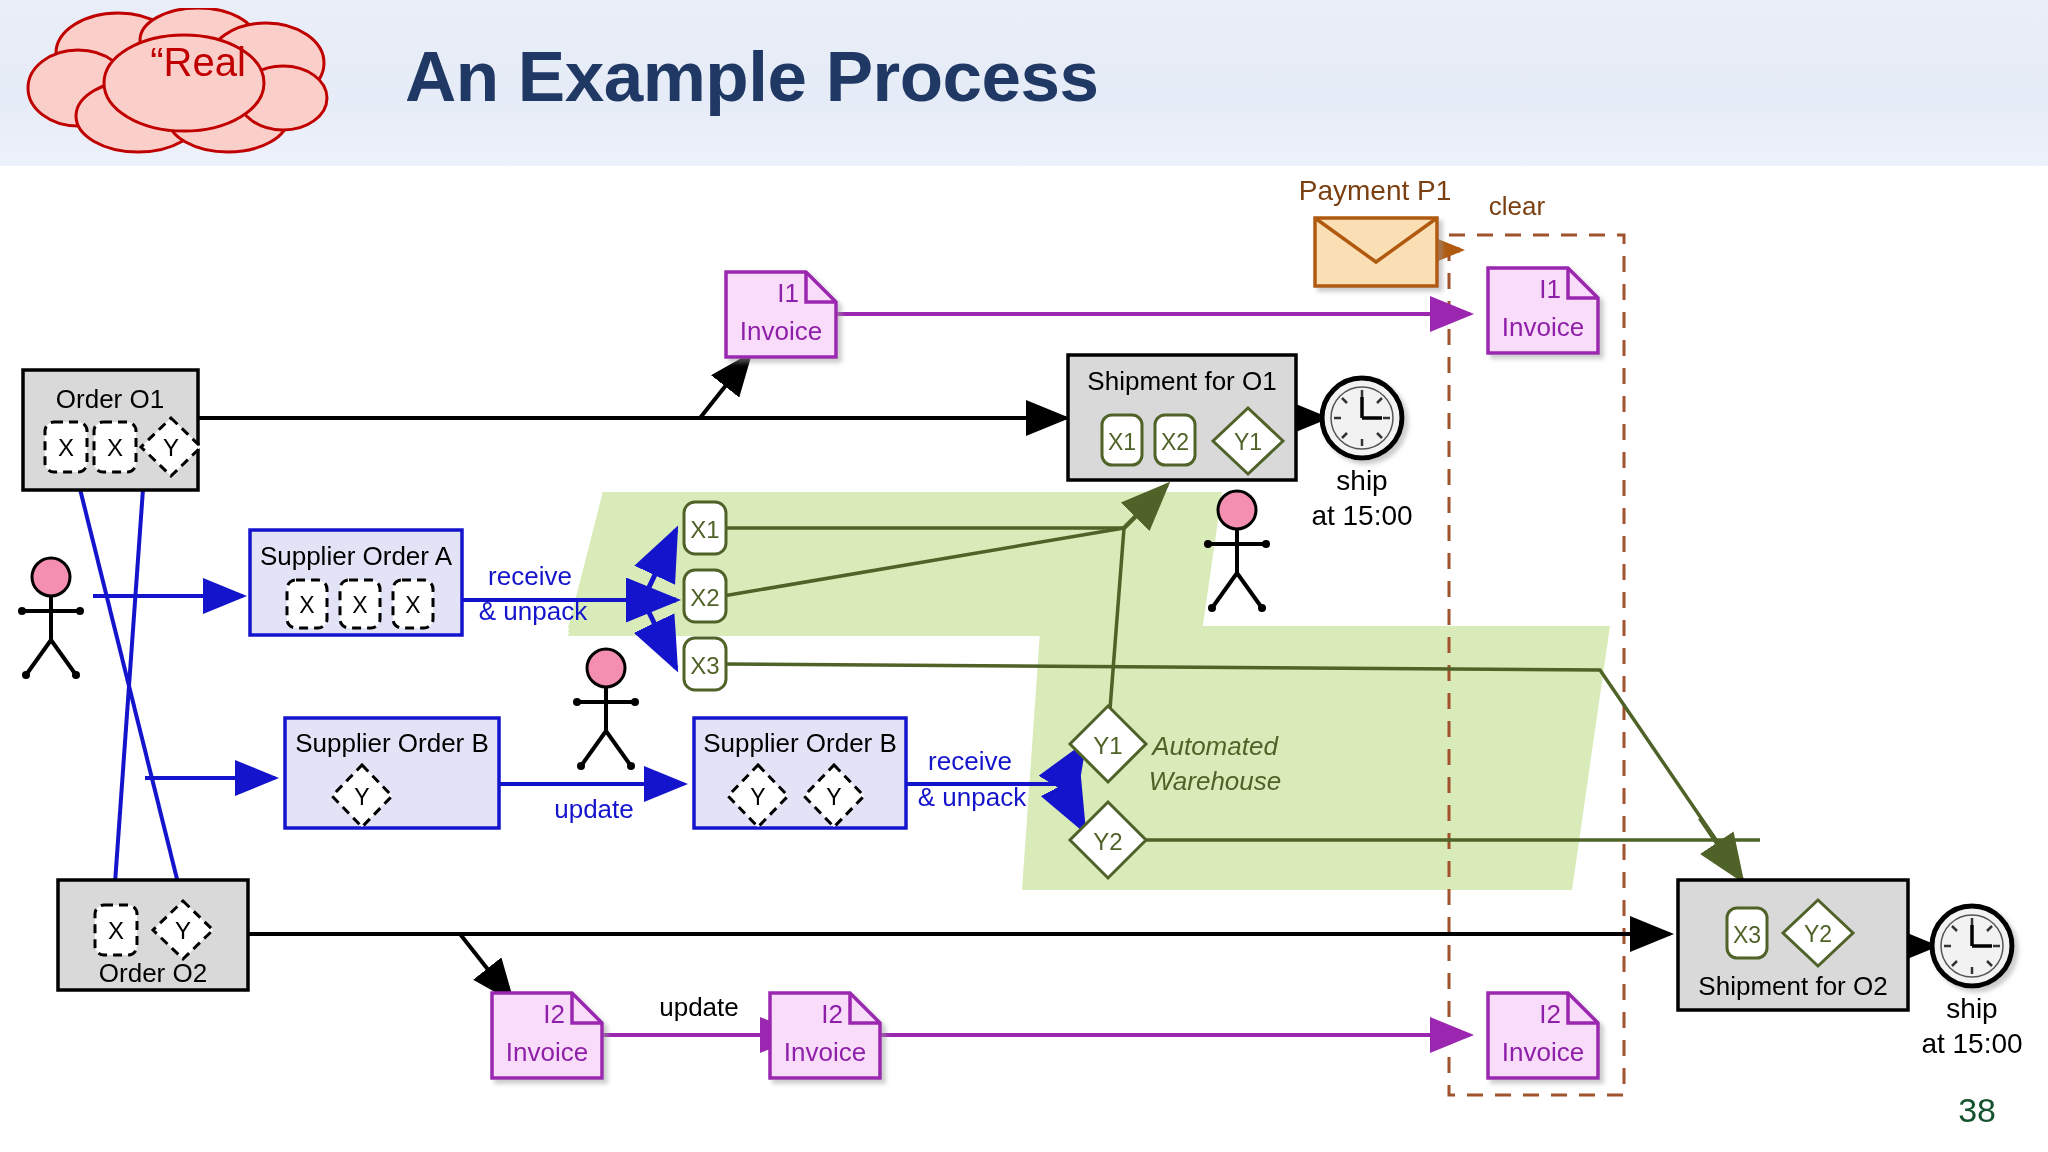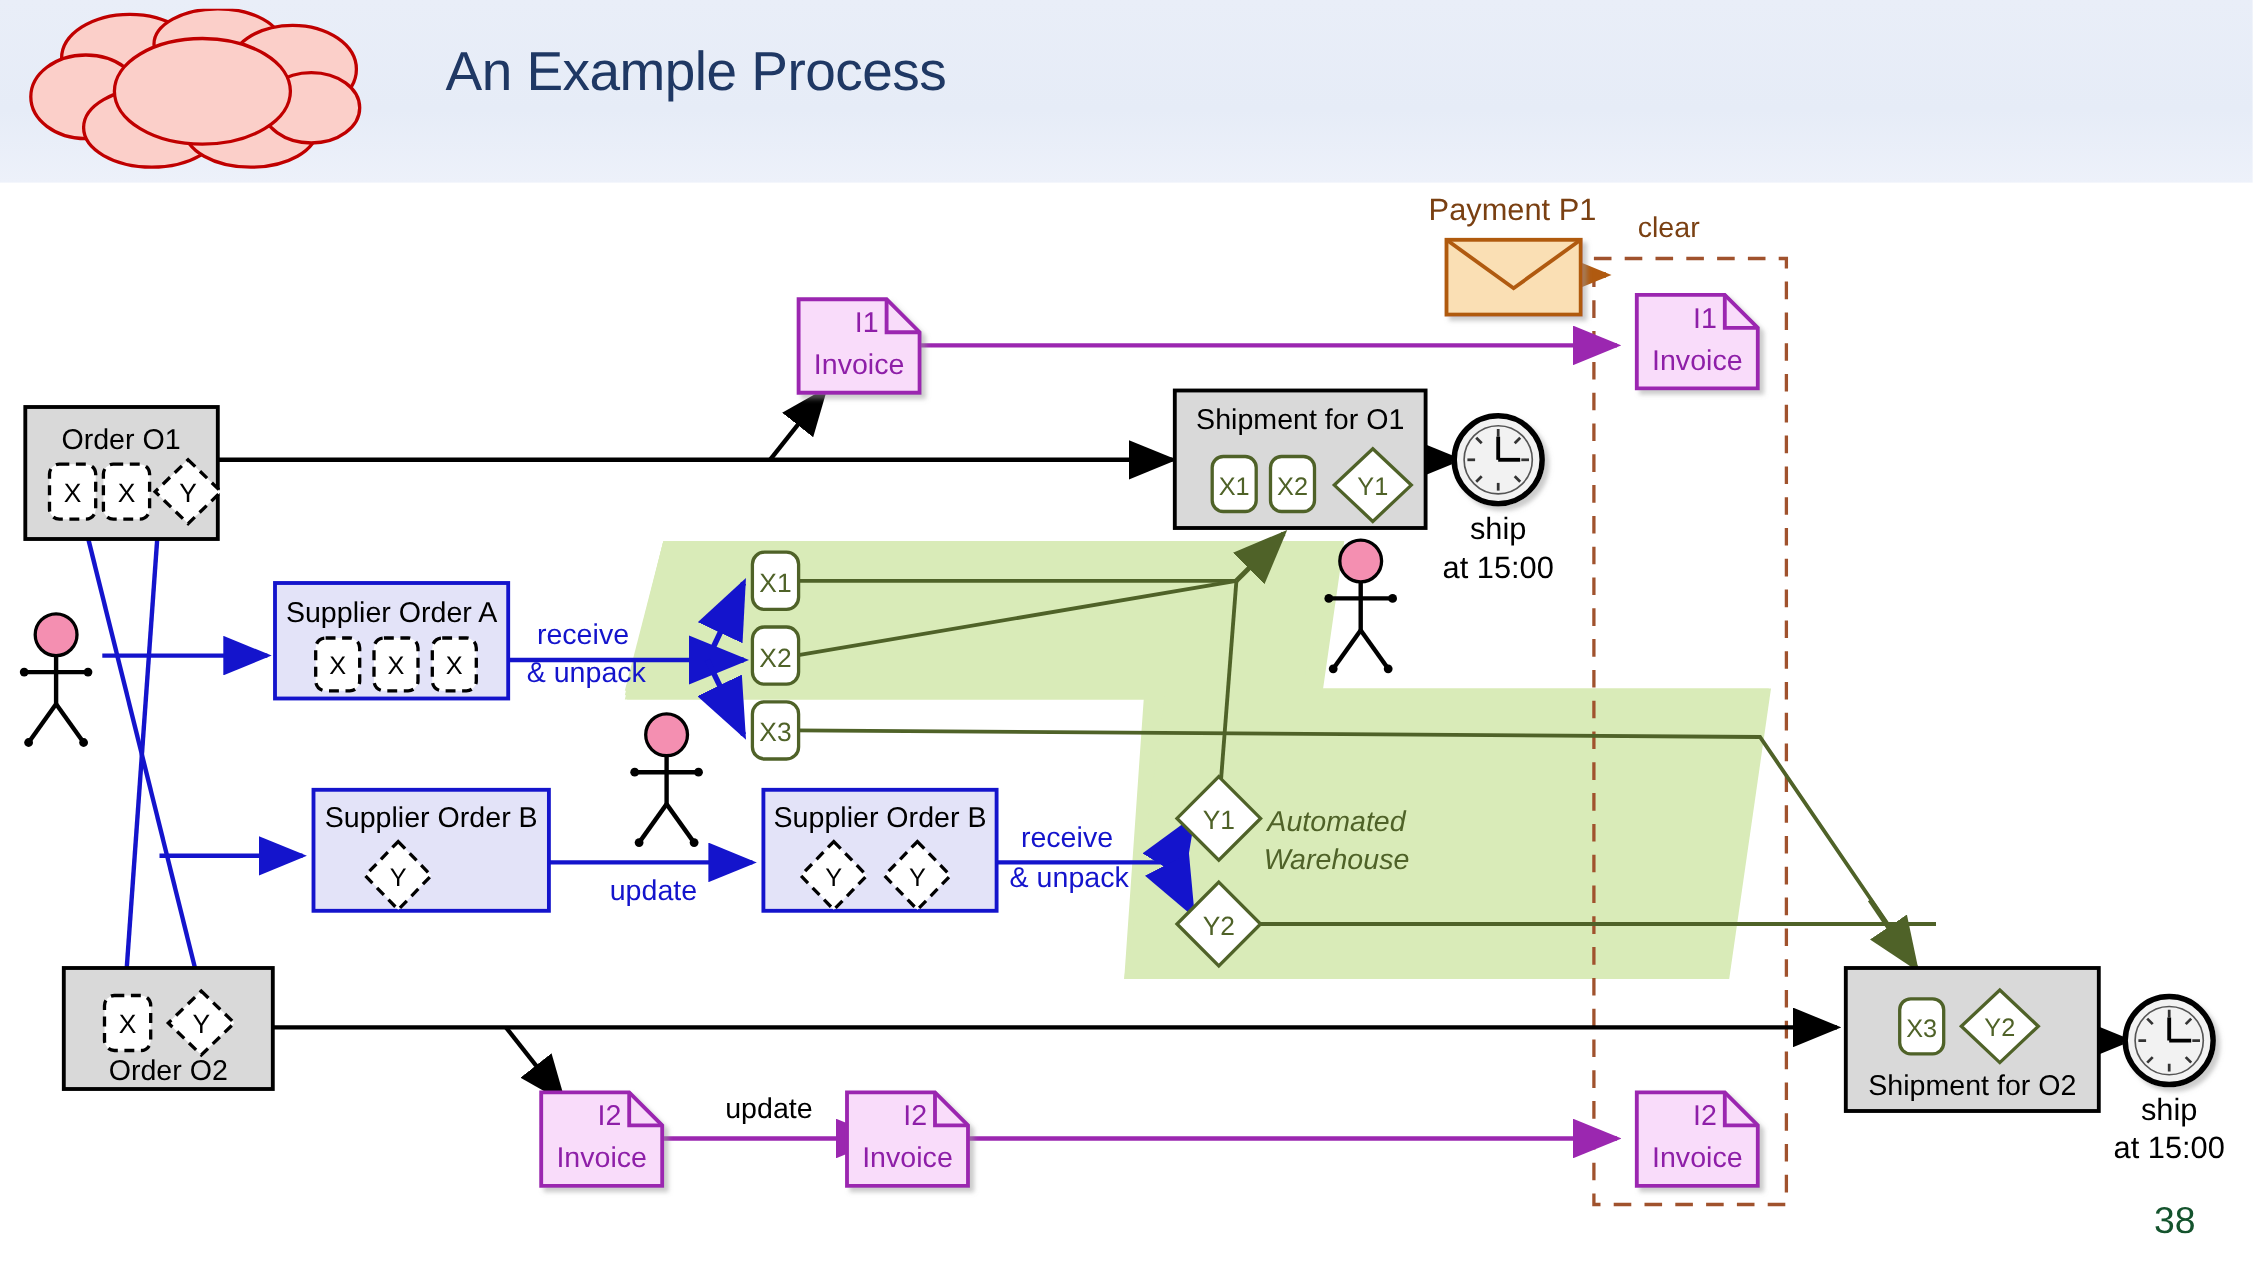--- a/index.html
+++ b/index.html
@@ -1,21 +1,21 @@
 <!DOCTYPE html>
 <html><head>
 <meta charset="utf-8">
 <style>
   html,body{margin:0;padding:0;background:#fff;}
   body{width:2048px;height:1152px;position:relative;overflow:hidden;
        font-family:"Liberation Sans","DejaVu Sans",sans-serif;}
   #root{position:absolute;inset:0;}
   #slide-header{position:absolute;left:0;top:0;width:2048px;height:166px;
        background:linear-gradient(to bottom,#e9eef8 0%,#e6ecf7 60%,#edf1fa 100%);}
-  #slide-title{position:absolute;left:405px;top:36px;font-size:50px;font-weight:normal;
+  #slide-title{position:absolute;left:405px;top:36px;font-size:71px;font-weight:bold;
        color:#1f3864;letter-spacing:-0.5px;}
   #cloud-wrap{position:absolute;left:18px;top:8px;width:360px;height:150px;}
   #cloud-text{position:absolute;left:70px;top:28px;width:220px;text-align:center;
        color:#c00000;font-size:40px;line-height:52px;}
   #page-number{position:absolute;right:52px;bottom:22px;font-size:34px;color:#14532d;}
   svg.layer{position:absolute;left:0;top:0;width:2048px;height:1152px;overflow:visible;}
   .nodeLabel{font-family:"Liberation Sans","DejaVu Sans",sans-serif;}
 </style>
 </head>
 <body>
@@ -31,20 +31,21 @@
         <ellipse cx="180" cy="32" rx="58" ry="32"></ellipse>
         <ellipse cx="248" cy="55" rx="58" ry="40"></ellipse>
         <ellipse cx="60" cy="80" rx="50" ry="38"></ellipse>
         <ellipse cx="120" cy="108" rx="62" ry="36"></ellipse>
         <ellipse cx="210" cy="110" rx="60" ry="34"></ellipse>
         <ellipse cx="265" cy="90" rx="44" ry="32"></ellipse>
         <ellipse cx="166" cy="75" rx="80" ry="48"></ellipse>
       </g>
     </svg>
     <div id="cloud-text">
+      <div>“Real</div>
     </div>
   </div>
 
   <div id="slide-title">An Example Process</div>
   <div id="page-number">38</div>
 
   <svg class="layer" viewBox="0 0 2048 1152">
     <defs>
       <marker id="ah-black" markerWidth="11" markerHeight="9" refX="10" refY="4.5" orient="auto">
         <path d="M0,0 L11,4.5 L0,9 z" fill="#000"></path>

